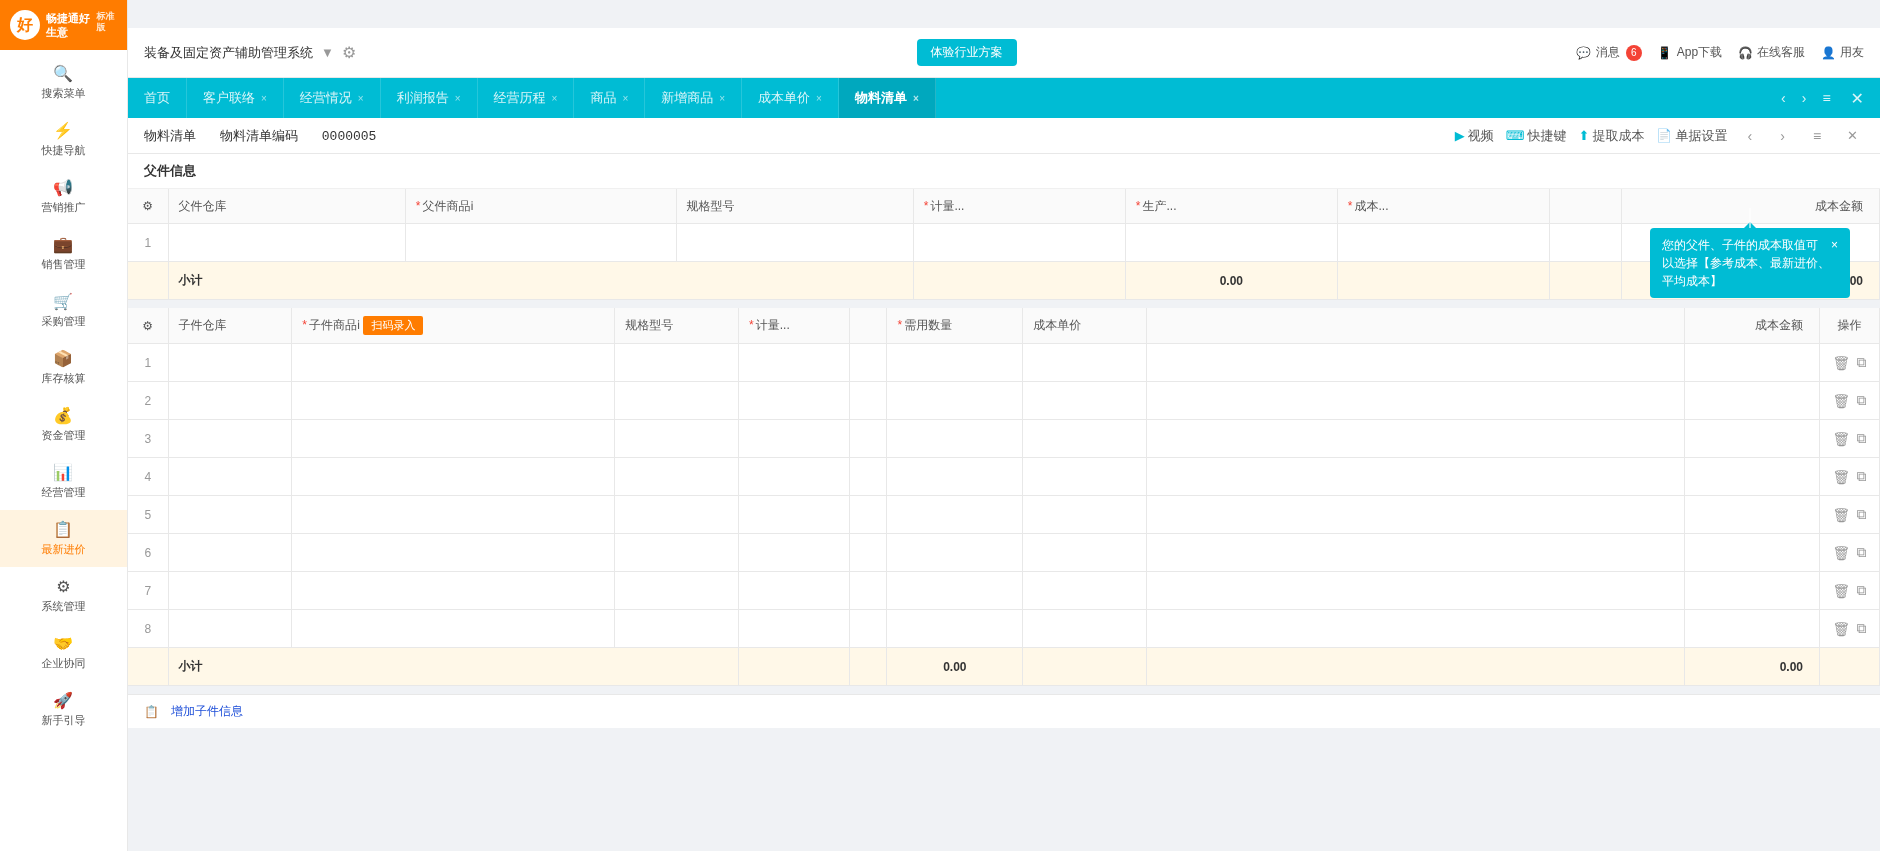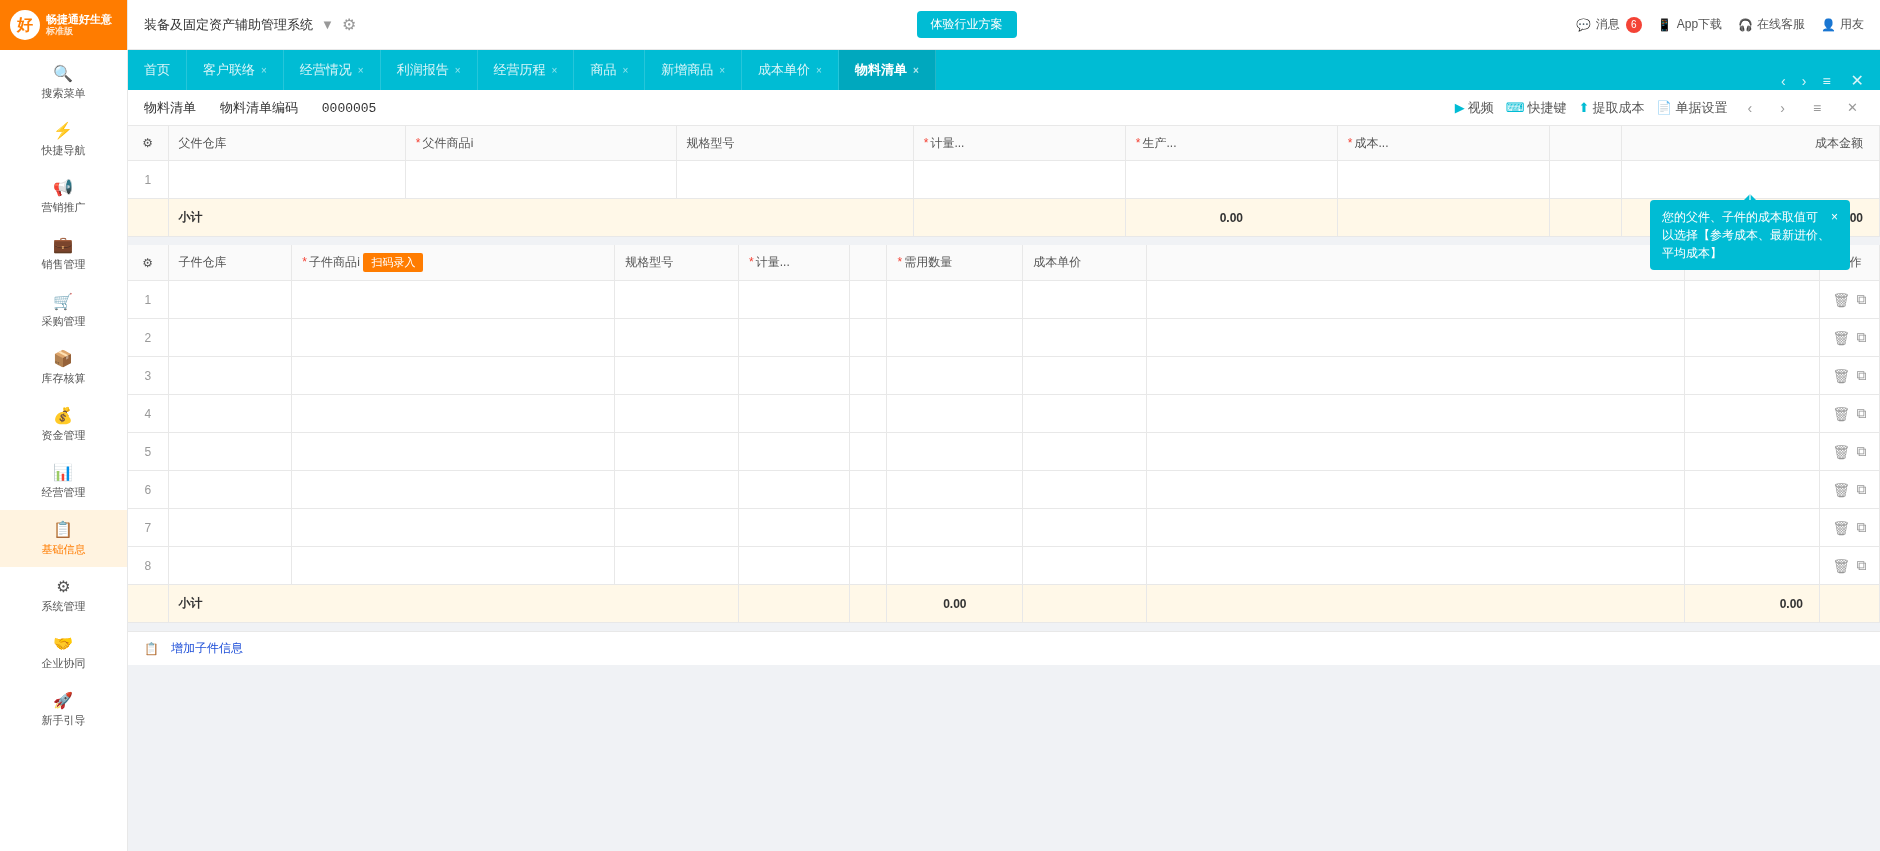--- a/index.html
+++ b/index.html
@@ -32,21 +32,21 @@
       background: #fff;
       border-radius: 50%;
       margin-right: 6px;
       display: flex;
       align-items: center;
       justify-content: center;
       color: #ff7c00;
       font-size: 16px;
       flex-shrink: 0;
     }
-    .sidebar-logo-text { display: flex; flex-direction: column; font-size: 11px; line-height: 1.3; }
+    .sidebar-logo-text { display: flex; font-size: 11px; line-height: 1.3; }
     .sidebar-badge { font-size: 9px; color: rgba(255,255,255,0.8); }
     .sidebar-menu { flex: 1; overflow-y: auto; padding: 4px 0; }
     .sidebar-item {
       display: flex;
       flex-direction: column;
       align-items: center;
       padding: 10px 6px;
       cursor: pointer;
       color: #555;
       font-size: 11px;
@@ -66,20 +66,21 @@
     
     .top-header {
       background: #fff;
       height: 50px;
       display: flex;
       align-items: center;
       justify-content: space-between;
       padding: 0 16px;
       border-bottom: 1px solid #e8e8e8;
       flex-shrink: 0;
+      margin-top: 28px;
     }
     .system-title { display: flex; align-items: center; gap: 8px; font-size: 13px; color: #333; }
     .trial-btn {
       background: #00bcd4;
       color: #fff;
       border: none;
       padding: 5px 14px;
       border-radius: 4px;
       cursor: pointer;
       font-size: 12px;
@@ -96,21 +97,21 @@
       display: flex;
       align-items: center;
       justify-content: center;
       margin-left: 2px;
     }
 
     
     .nav-tabs {
       background: #00bcd4;
       display: flex;
-      align-items: flex-end;
+      align-items: center;
       height: 40px;
       flex-shrink: 0;
       overflow-x: auto;
     }
     .nav-tab {
       padding: 0 16px;
       height: 40px;
       display: flex;
       align-items: center;
       color: rgba(255,255,255,0.85);
@@ -275,21 +276,21 @@
     <div class="sidebar-item">
       <span class="sidebar-item-icon">💰</span>
       <span>资金管理</span>
     </div>
     <div class="sidebar-item">
       <span class="sidebar-item-icon">📊</span>
       <span>经营管理</span>
     </div>
     <div class="sidebar-item active">
       <span class="sidebar-item-icon">📋</span>
-      <span>基础信息</span>
+      <span>最新进价</span>
     </div>
     <div class="sidebar-item">
       <span class="sidebar-item-icon">⚙</span>
       <span>系统管理</span>
     </div>
     <div class="sidebar-item">
       <span class="sidebar-item-icon">🤝</span>
       <span>企业协同</span>
     </div>
     <div class="sidebar-item">
@@ -405,20 +406,21 @@
       </div>
     </div>
 
     <div class="tooltip-box" style="position:absolute; top:110px; right:30px; z-index:200;">
       <div style="position:absolute; top:-20px; left:50%; width:2px; height:20px; background:rgba(255,255,255,0.6); transform:translateX(-50%);"></div>
       <span class="tooltip-close">×</span>
       <span>您的父件、子件的成本取值可以选择【参考成本、最新进价、平均成本】</span>
     </div>
 
     <div class="section">
+      <div class="section-title">父件信息</div>
       <table class="data-table">
         <thead>
           <tr>
             <th class="th-settings">⚙</th>
             <th>父件仓库</th>
             <th><span class="required-star">*</span>父件商品ℹ</th>
             <th>规格型号</th>
             <th><span class="required-star">*</span>计量...</th>
             <th><span class="required-star">*</span>生产...</th>
             <th><span class="required-star">*</span>成本...</th>

